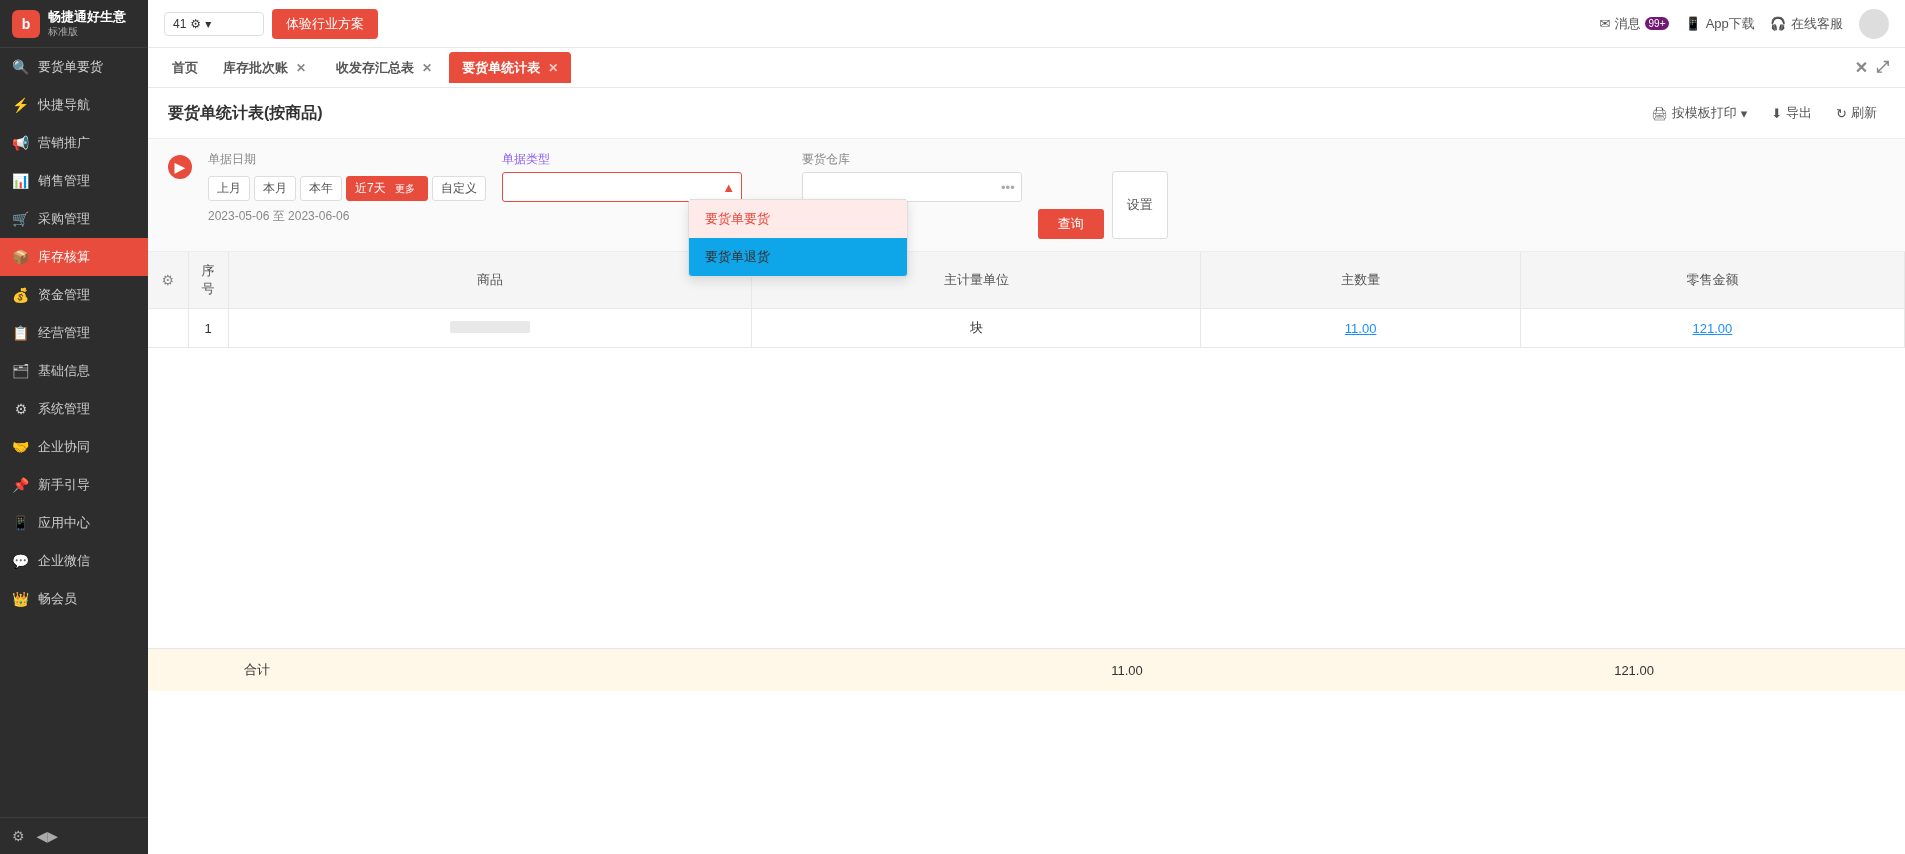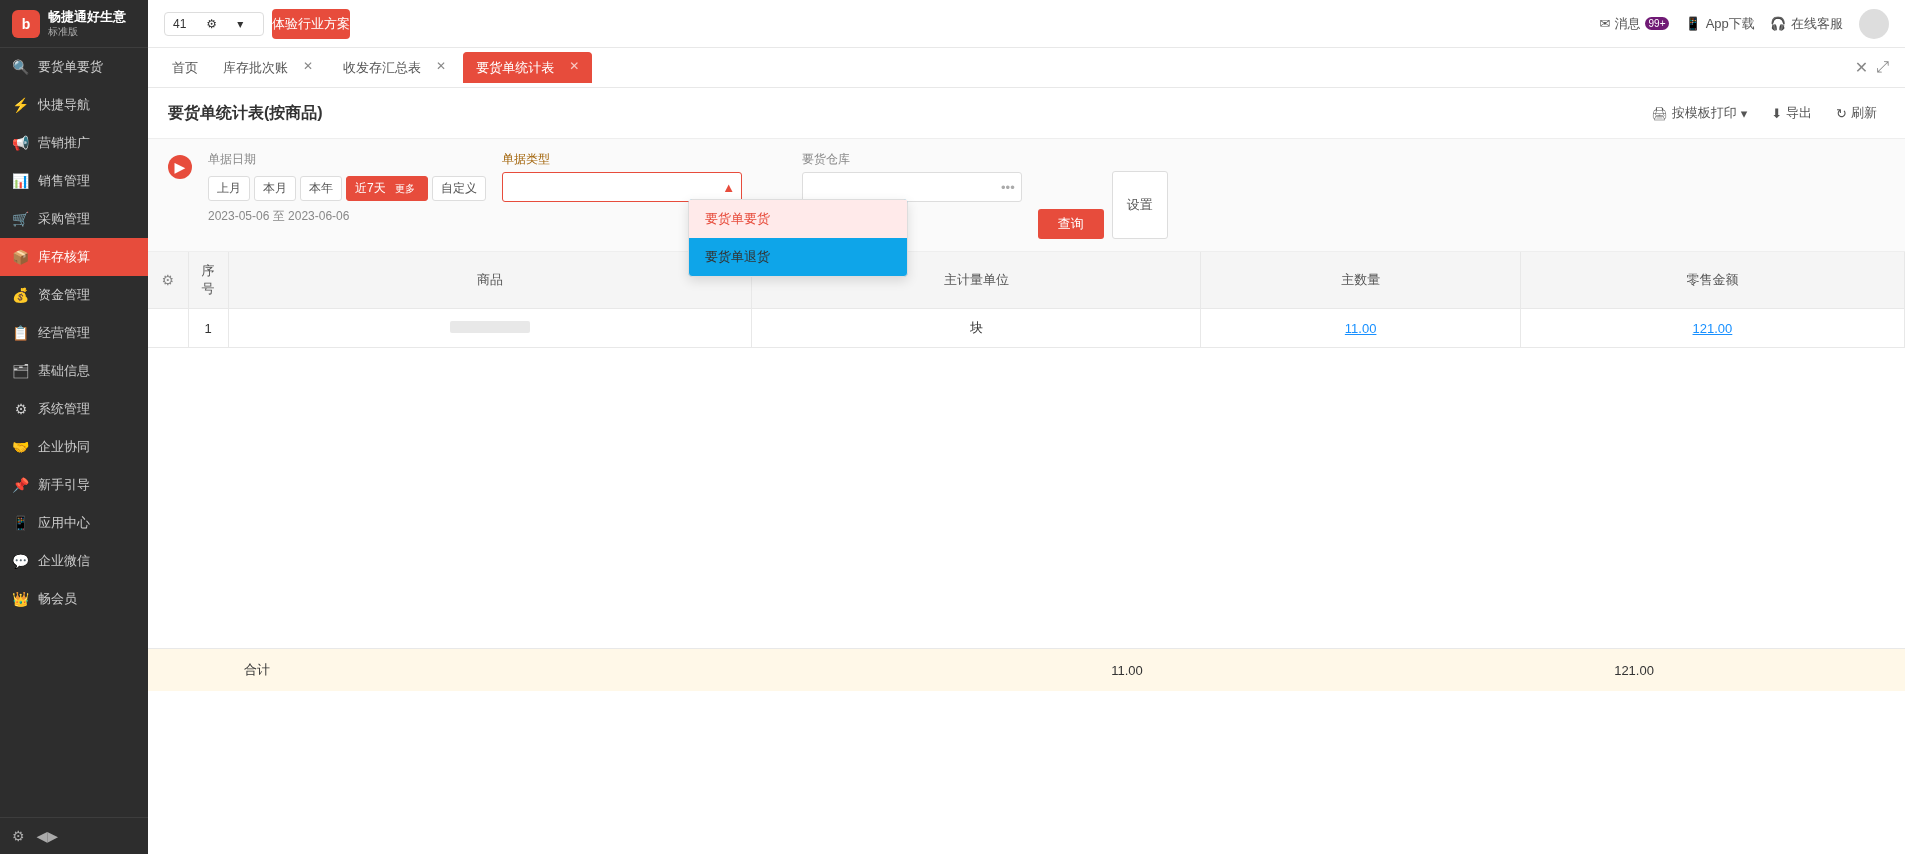--- a/index.html
+++ b/index.html
@@ -76,33 +76,33 @@
       align-items: center;
       padding: 0 16px;
       border-bottom: 1px solid #e8e8e8;
       gap: 12px;
       flex-shrink: 0;
     }
     .topbar-left { display: flex; align-items: center; gap: 8px; flex: 1; }
     .company-selector {
       display: flex;
       align-items: center;
-      gap: 20px;
+      gap: 4px;
       padding: 4px 8px;
       border: 1px solid #ddd;
       border-radius: 4px;
       cursor: pointer;
       font-size: 12px;
       color: #333;
       min-width: 100px;
     }
     .trial-btn {
       background: #e74c3c;
       color: white;
-      padding: 6px 0;
+      padding: 6px 14px;
       border-radius: 4px;
       font-size: 13px;
       cursor: pointer;
       border: none;
       white-space: nowrap;
     }
     .topbar-right {
       display: flex;
       align-items: center;
       gap: 16px;
@@ -135,30 +135,31 @@
     
     .tabs-bar {
       background: white;
       border-bottom: 1px solid #e8e8e8;
       display: flex;
       align-items: center;
       padding: 0 16px;
       height: 40px;
       flex-shrink: 0;
       gap: 4px;
+      font-weight: bold;
     }
     .tab {
       display: flex;
-      align-items: flex-start;
+      align-items: center;
       padding: 6px 12px;
       cursor: pointer;
       font-size: 13px;
       color: #555;
       border-radius: 4px 4px 0 0;
-      gap: 15px;
+      gap: 8px;
       white-space: nowrap;
       border: 1px solid transparent;
       border-bottom: none;
     }
     .tab.active {
       background: #e74c3c;
       color: white;
       border-color: #e74c3c;
     }
     .tab-close { font-size: 12px; opacity: 0.7; }
@@ -234,21 +235,21 @@
       padding: 1px 4px;
       border-radius: 8px;
     }
     .date-range { font-size: 12px; color: #888; margin-top: 3px; }
 
     .filter-field {
       display: flex;
       flex-direction: column;
       gap: 4px;
     }
-    .filter-field-label { font-size: 12px; color: #a16207; }
+    .filter-field-label { font-size: 12px; color: #8b5cf6; }
     .filter-input-wrap {
       display: flex;
       align-items: center;
       border: 1px solid #e74c3c;
       border-radius: 3px;
       background: white;
       min-width: 240px;
       height: 30px;
     }
     .filter-input {

